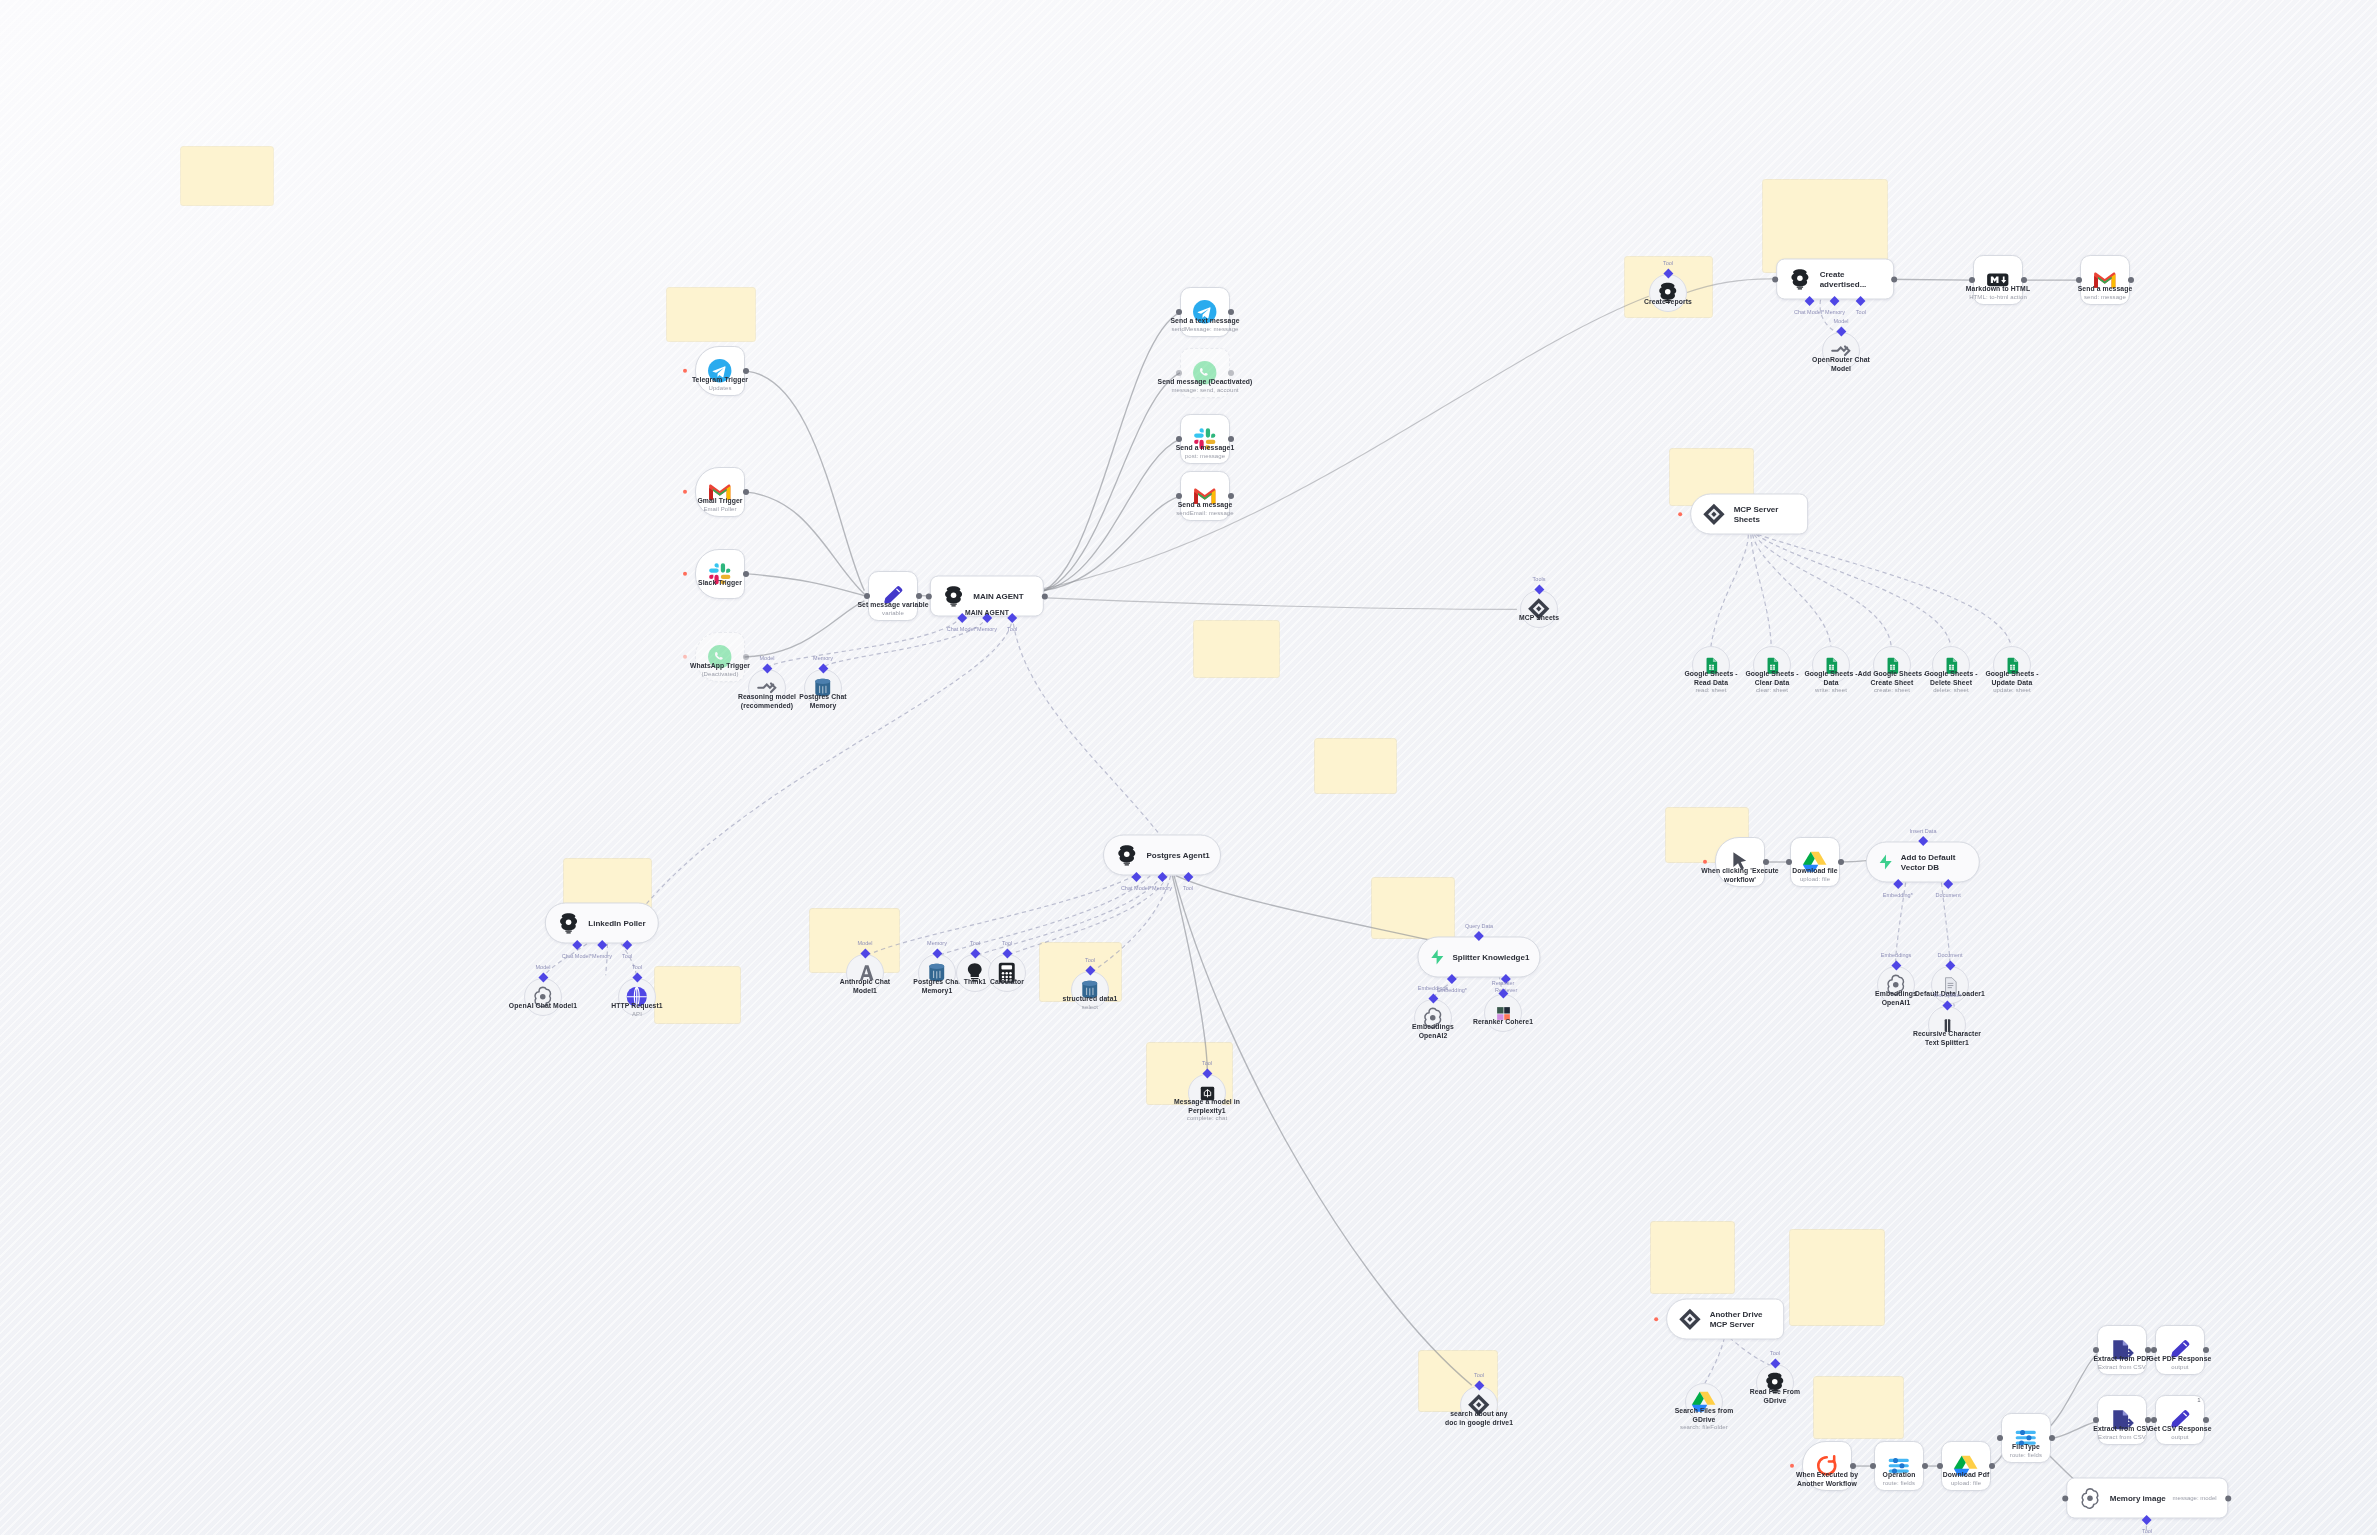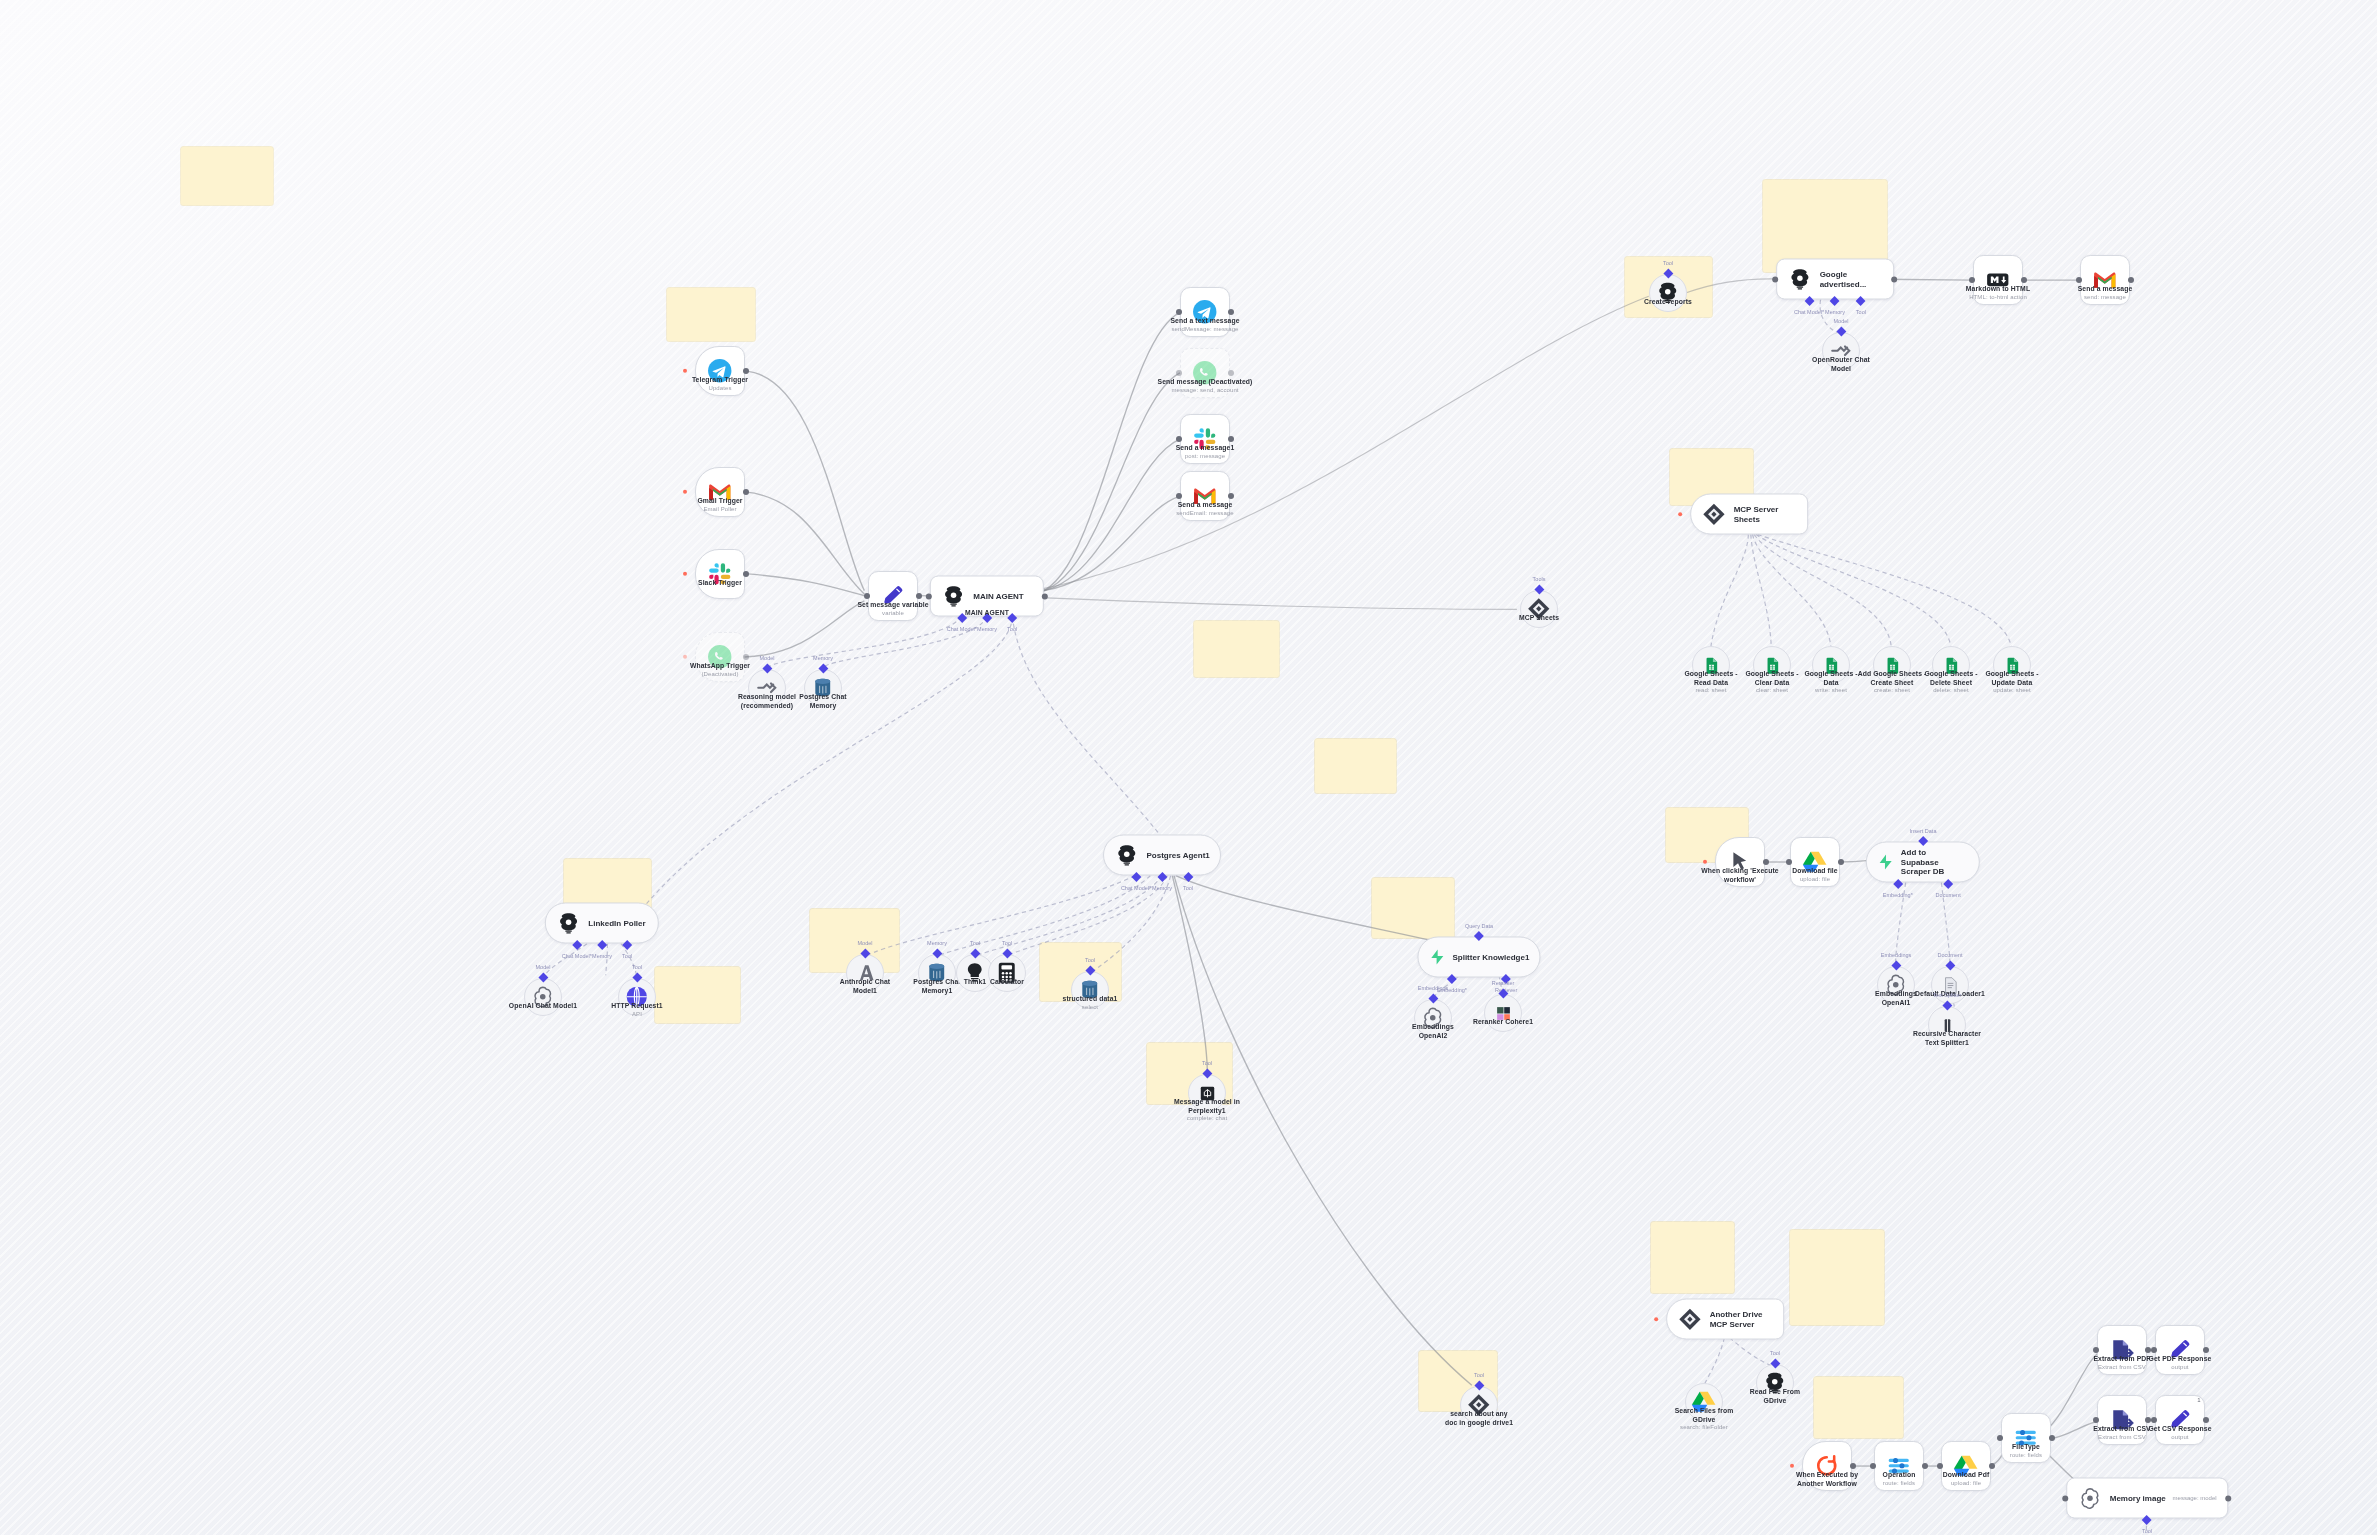--- a/index.html
+++ b/index.html
@@ -336,21 +336,21 @@
         </div>
         <div class="lbl" style="top: 24px;"><span>Create reports</span></div>
       </div>
       <div class="node" style="left: 1835px; top: 279px;">
         <div class="pill">
           <svg class="icn" viewBox="0 0 24 24">
             <path d="M12 2.5c3.6 0 6.4 1.5 6.4 3 0 .5-.3 1-.8 1.4 1.4.6 2.4 1.8 2.4 3.2 0 1.2-.7 2.2-1.8 2.9.4.5.6 1.1.6 1.7 0 2.3-2.9 4.2-6.8 4.2s-6.8-1.9-6.8-4.2c0-.6.2-1.2.6-1.7C4.7 12.3 4 11.3 4 10.1c0-1.4 1-2.6 2.4-3.2-.5-.4-.8-.9-.8-1.4 0-1.5 2.8-3 6.4-3z" fill="#1f2328"></path>
             <circle cx="12" cy="11" r="2.6" fill="#fff"></circle>
             <path d="M9 19.5h6M10 21h4" stroke="#1f2328" stroke-width="1.2"></path>
           </svg>
-          <span class="plabel two">Google advertised...</span>
+          <span class="plabel two">Create advertised...</span>
           <span class="port l"></span>
           <span class="port r"></span>
           <span class="dport" style="left: 28%; bottom: -4.3px; margin-left: -3.4px;"></span>
           <span class="sublabel" style="left: 28%; bottom: -14.5px;">Chat Model*</span>
           <span class="dport" style="left: 50%; bottom: -4.3px; margin-left: -3.4px;"></span>
           <span class="sublabel" style="left: 50%; bottom: -14.5px;">Memory</span>
           <span class="dport" style="left: 72%; bottom: -4.3px; margin-left: -3.4px;"></span>
           <span class="sublabel" style="left: 72%; bottom: -14.5px;">Tool</span>
         </div>
       </div>
@@ -488,21 +488,21 @@
           <span class="port l"></span>
           <span class="port r"></span>
         </div>
         <div class="lbl" style="top: 30px;"><span>Download file</span><span class="sub">upload: file</span></div>
       </div>
       <div class="node" style="left: 1923px; top: 862px;">
         <div class="pill round">
           <svg class="icn sm" viewBox="0 0 24 24">
             <path d="M13 1.5L4 13.5h7.5V22.5L21 10.5h-8z" fill="#3ECF8E"></path>
           </svg>
-          <span class="plabel two">Add to Supabase Scraper DB</span>
+          <span class="plabel two">Add to Default Vector DB</span>
           <span class="dport" style="left: 50%; top: -4.3px; margin-left: -3.4px;"></span>
           <span class="sublabel" style="left: 50%; top: -14.5px;">Insert Data</span>
           <span class="dport" style="left: 28%; bottom: -4.3px; margin-left: -3.4px;"></span>
           <span class="sublabel" style="left: 28%; bottom: -14.5px;">Embedding*</span>
           <span class="dport" style="left: 72%; bottom: -4.3px; margin-left: -3.4px;"></span>
           <span class="sublabel" style="left: 72%; bottom: -14.5px;">Document</span>
         </div>
       </div>
       <div class="node" style="left: 1896px; top: 985px;">
         <div class="circ">

